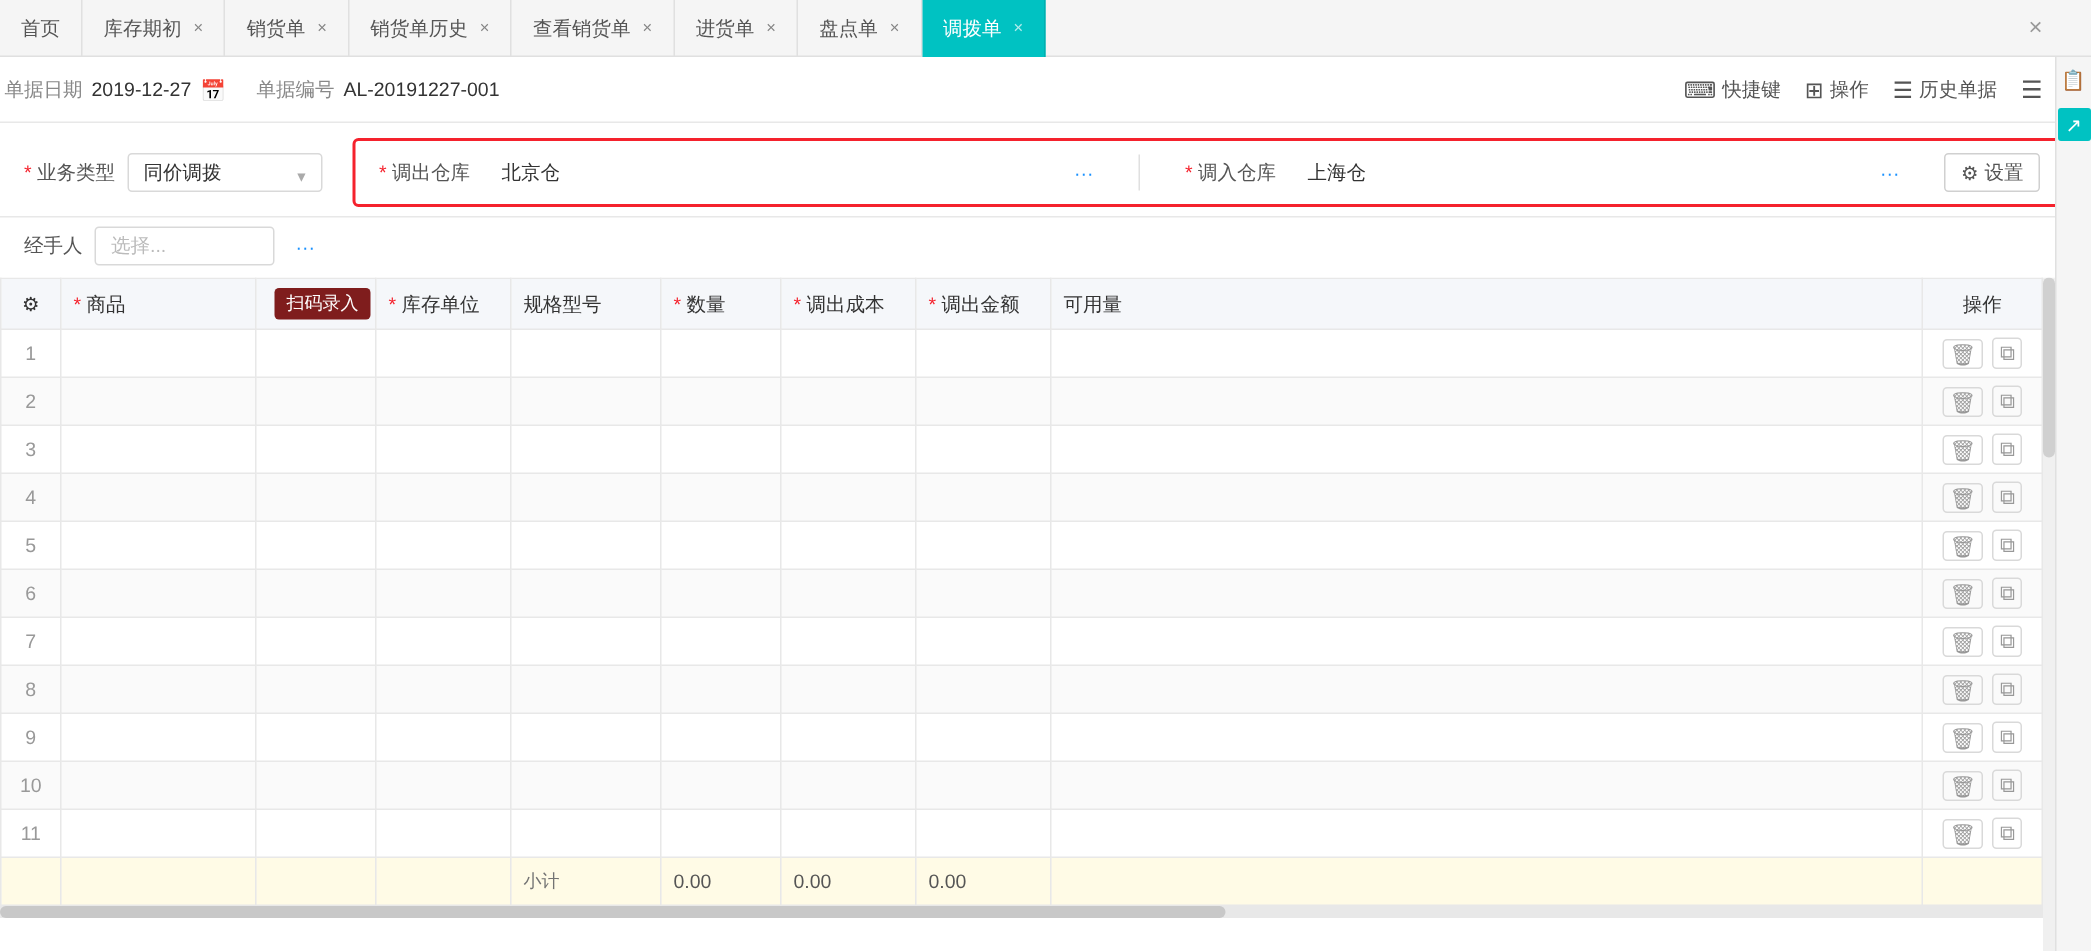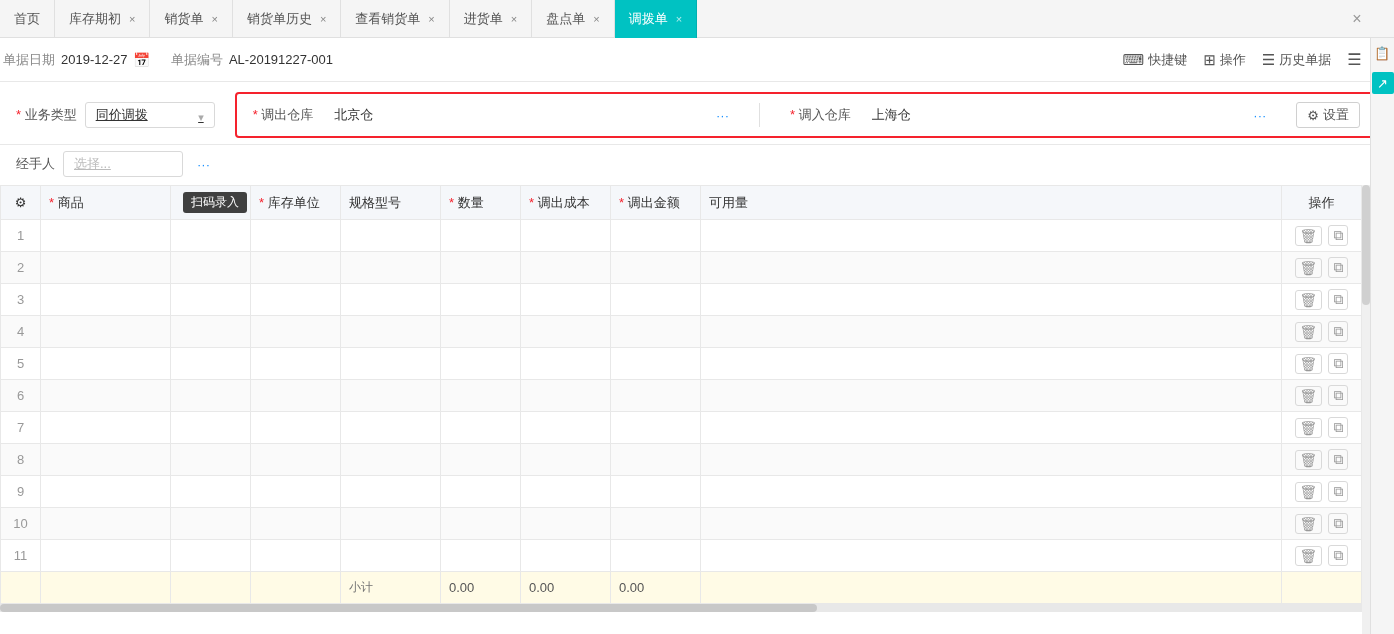--- a/index.html
+++ b/index.html
@@ -99,21 +99,20 @@
     .form-select {
       display: flex;
       align-items: flex-end;
       gap: 6px;
       background: #fff;
       border: 1px solid #d9d9d9;
       border-radius: 3px;
       padding: 3px 10px 3px 10px;
       min-width: 120px;
       cursor: pointer;
-      text-decoration: underline;
     }
     .form-select-text { color: #333; }
     .form-select-arrow { color: #aaa; font-size: 11px; margin-left: auto; }
 
     
     .highlight-box {
       border: 2px solid #f5222d;
       border-radius: 4px;
       display: flex;
       align-items: center;
@@ -225,21 +224,21 @@
       cursor: pointer;
       color: #999;
       font-size: 14px;
       border: 1px solid #d9d9d9;
       border-radius: 3px;
       padding: 1px 4px;
     }
 
     
     .btn-scan {
-      background: #404040;
+      background: #7f1d1d;
       color: #fff;
       border: none;
       border-radius: 3px;
       padding: 2px 8px;
       font-size: 12px;
       cursor: pointer;
       margin-left: 4px;
     }
 
     

